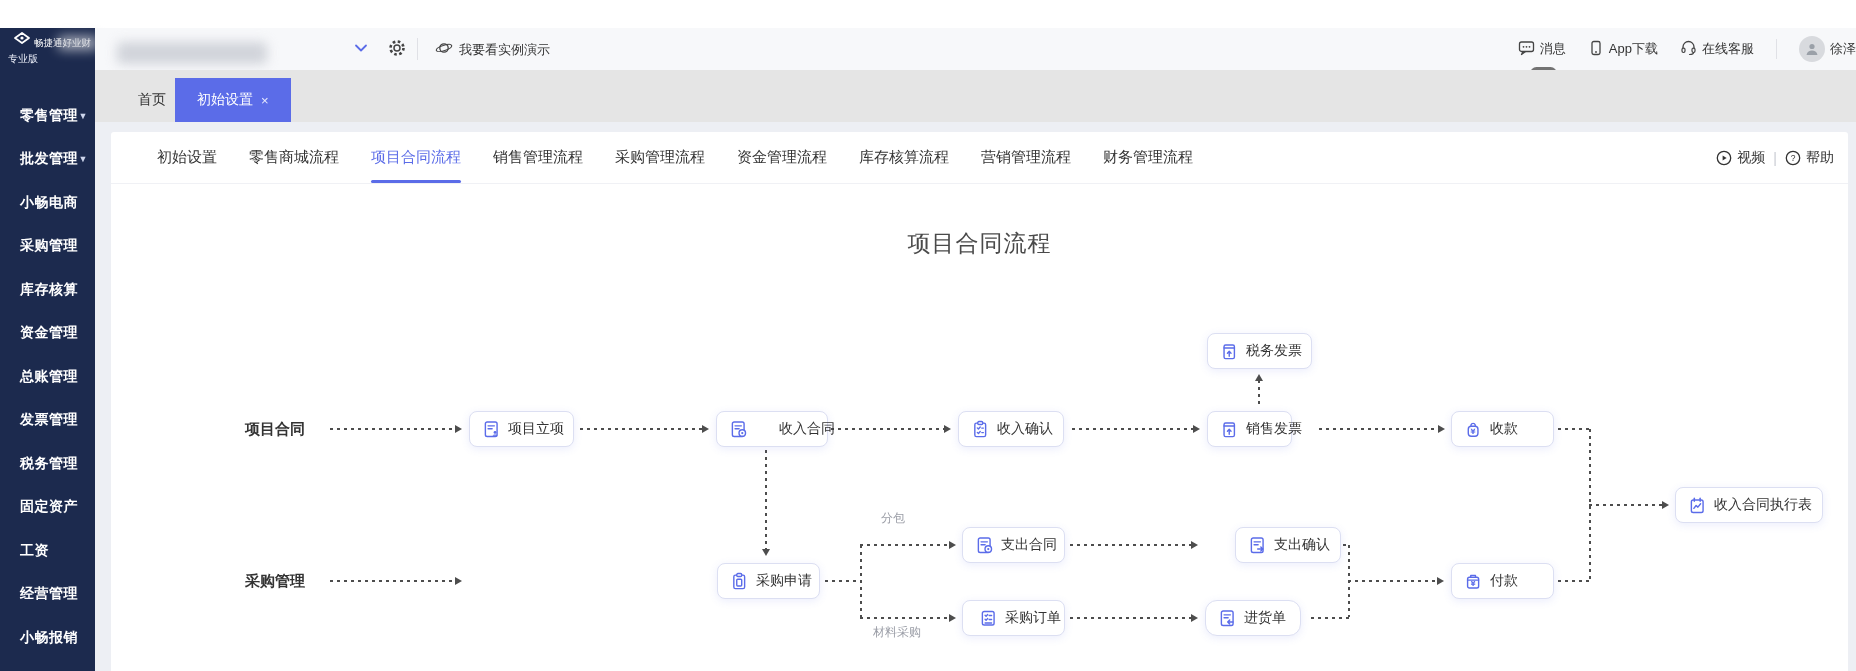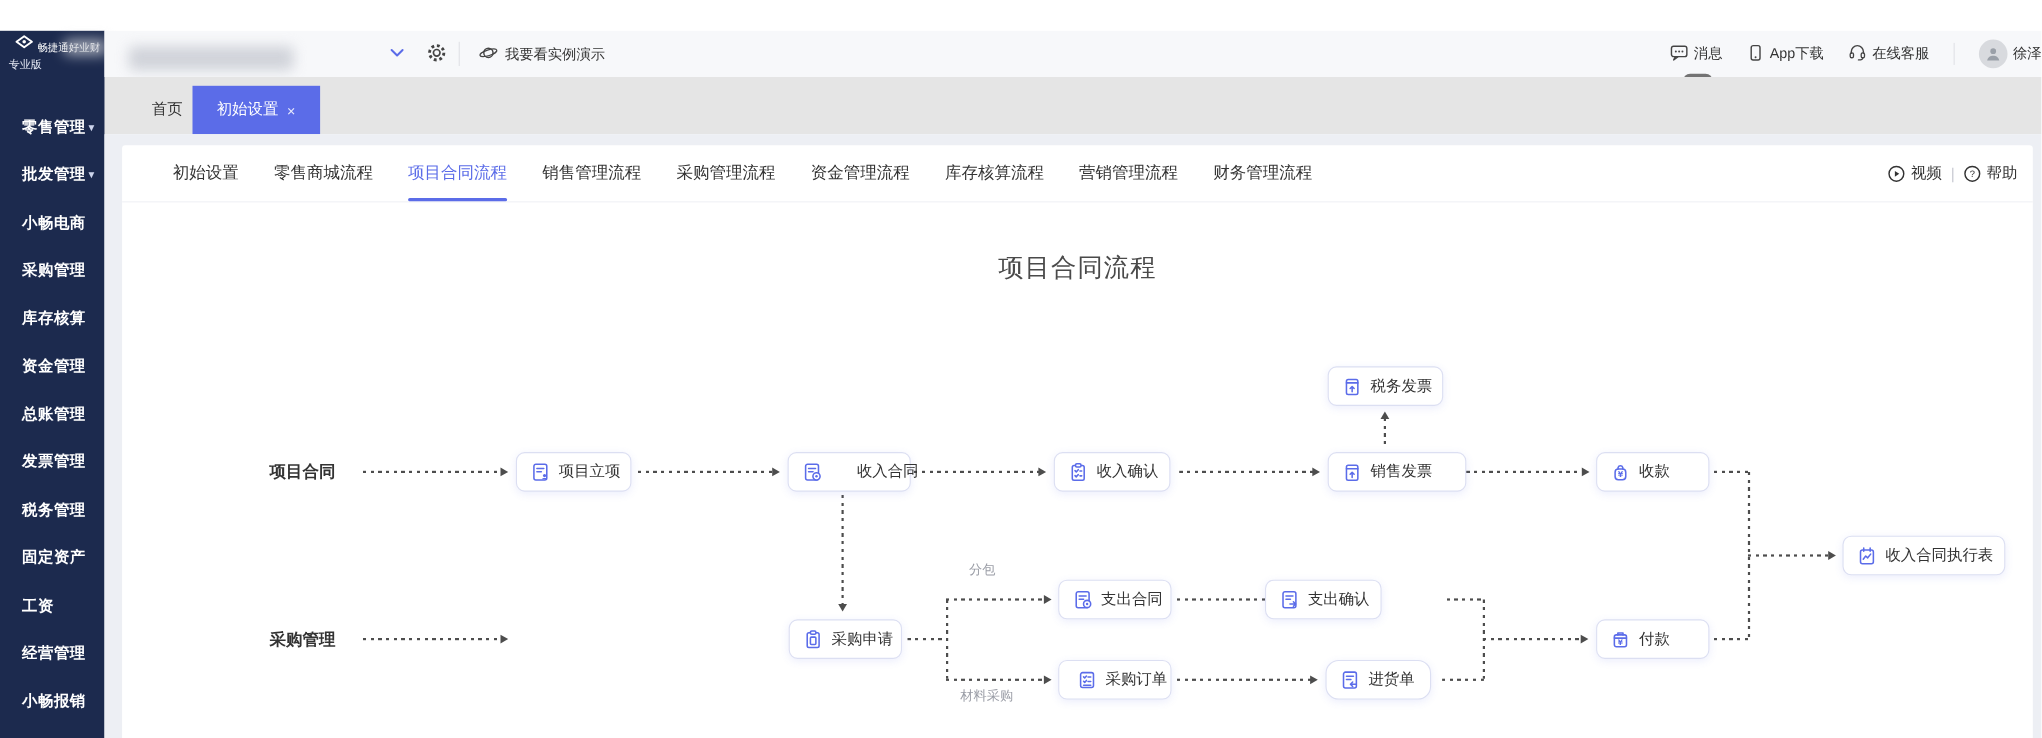--- a/index.html
+++ b/index.html
@@ -308,21 +308,21 @@
         <span class="nicon"><svg width="18" height="18" viewBox="0 0 16 16">
               <rect x="3.4" y="2.8" width="9.6" height="12" rx="1.4" fill="none" stroke="#5b6ce9" stroke-width="1.25" stroke-linecap="round" stroke-linejoin="round"></rect>
               <rect x="6" y="1.4" width="4.4" height="2.6" rx="1" fill="#fff" stroke="#5b6ce9" stroke-width="1.25" stroke-linecap="round" stroke-linejoin="round"></rect>
               <path d="M5.6 7l1 1 1.6-1.8" fill="none" stroke="#5b6ce9" stroke-width="1.25" stroke-linecap="round" stroke-linejoin="round"></path>
               <line x1="9.6" y1="7.2" x2="11" y2="7.2" fill="none" stroke="#5b6ce9" stroke-width="1.25" stroke-linecap="round" stroke-linejoin="round"></line>
               <path d="M5.6 11l1 1 1.6-1.8" fill="none" stroke="#5b6ce9" stroke-width="1.25" stroke-linecap="round" stroke-linejoin="round"></path>
               <line x1="9.6" y1="11.2" x2="11" y2="11.2" fill="none" stroke="#5b6ce9" stroke-width="1.25" stroke-linecap="round" stroke-linejoin="round"></line>
             </svg></span>
         <span>收入确认</span>
       </div>
-      <div class="node" style="left:1096px; top:279px; width:126px;">
+      <div class="node" style="left:1096px; top:279px; width:85px;">
         <span class="nicon"><svg width="18" height="18" viewBox="0 0 16 16">
               <rect x="3.6" y="2.6" width="9.2" height="12.2" rx="1.4" fill="none" stroke="#5b6ce9" stroke-width="1.25" stroke-linecap="round" stroke-linejoin="round"></rect>
               <line x1="3.6" y1="5.4" x2="12.8" y2="5.4" fill="none" stroke="#5b6ce9" stroke-width="1.25" stroke-linecap="round" stroke-linejoin="round"></line>
               <path d="M8.2 12.6V8.4M6.6 9.9l1.6-1.6 1.6 1.6" fill="none" stroke="#5b6ce9" stroke-width="1.25" stroke-linecap="round" stroke-linejoin="round"></path>
             </svg></span>
         <span>销售发票</span>
       </div>
       <div class="node" style="left:1096px; top:201px; width:105px;">
         <span class="nicon"><svg width="18" height="18" viewBox="0 0 16 16">
               <rect x="3.6" y="2.6" width="9.2" height="12.2" rx="1.4" fill="none" stroke="#5b6ce9" stroke-width="1.25" stroke-linecap="round" stroke-linejoin="round"></rect>
@@ -350,21 +350,21 @@
       <div class="node" style="left:851px; top:395px; width:103px;">
         <span class="nicon"><svg width="18" height="18" viewBox="0 0 16 16">
               <rect x="3" y="1.8" width="10.4" height="12.8" rx="1.6" fill="none" stroke="#5b6ce9" stroke-width="1.25" stroke-linecap="round" stroke-linejoin="round"></rect>
               <line x1="5.4" y1="5.2" x2="11" y2="5.2" fill="none" stroke="#5b6ce9" stroke-width="1.25" stroke-linecap="round" stroke-linejoin="round"></line>
               <line x1="5.4" y1="7.8" x2="9" y2="7.8" fill="none" stroke="#5b6ce9" stroke-width="1.25" stroke-linecap="round" stroke-linejoin="round"></line>
               <circle cx="11.8" cy="11.6" r="2.9" fill="#fff" stroke="#5b6ce9" stroke-width="1.25" stroke-linecap="round" stroke-linejoin="round"></circle>
               <circle cx="11.8" cy="11.6" r="1" fill="#5b6ce9"></circle>
             </svg></span>
         <span>支出合同</span>
       </div>
-      <div class="node" style="left:1039px; top:395px; width:106px;">
+      <div class="node" style="left:1124px; top:395px; width:106px;">
         <span class="nicon"><svg width="18" height="18" viewBox="0 0 16 16">
               <rect x="3" y="1.8" width="10.4" height="12.8" rx="1.6" fill="none" stroke="#5b6ce9" stroke-width="1.25" stroke-linecap="round" stroke-linejoin="round"></rect>
               <line x1="5.4" y1="5.2" x2="11" y2="5.2" fill="none" stroke="#5b6ce9" stroke-width="1.25" stroke-linecap="round" stroke-linejoin="round"></line>
               <line x1="5.4" y1="7.8" x2="9" y2="7.8" fill="none" stroke="#5b6ce9" stroke-width="1.25" stroke-linecap="round" stroke-linejoin="round"></line>
               <path d="M8.6 11.6h4.6M11.4 9.8l1.8 1.8-1.8 1.8" stroke="#5b6ce9" stroke-width="1.25" fill="none" stroke-linecap="round" stroke-linejoin="round"></path>
             </svg></span>
         <span>支出确认</span>
       </div>
       <div class="node" style="left:851px; top:468px; width:103px;padding-left:16px;">
         <span class="nicon"><svg width="18" height="18" viewBox="0 0 16 16">

